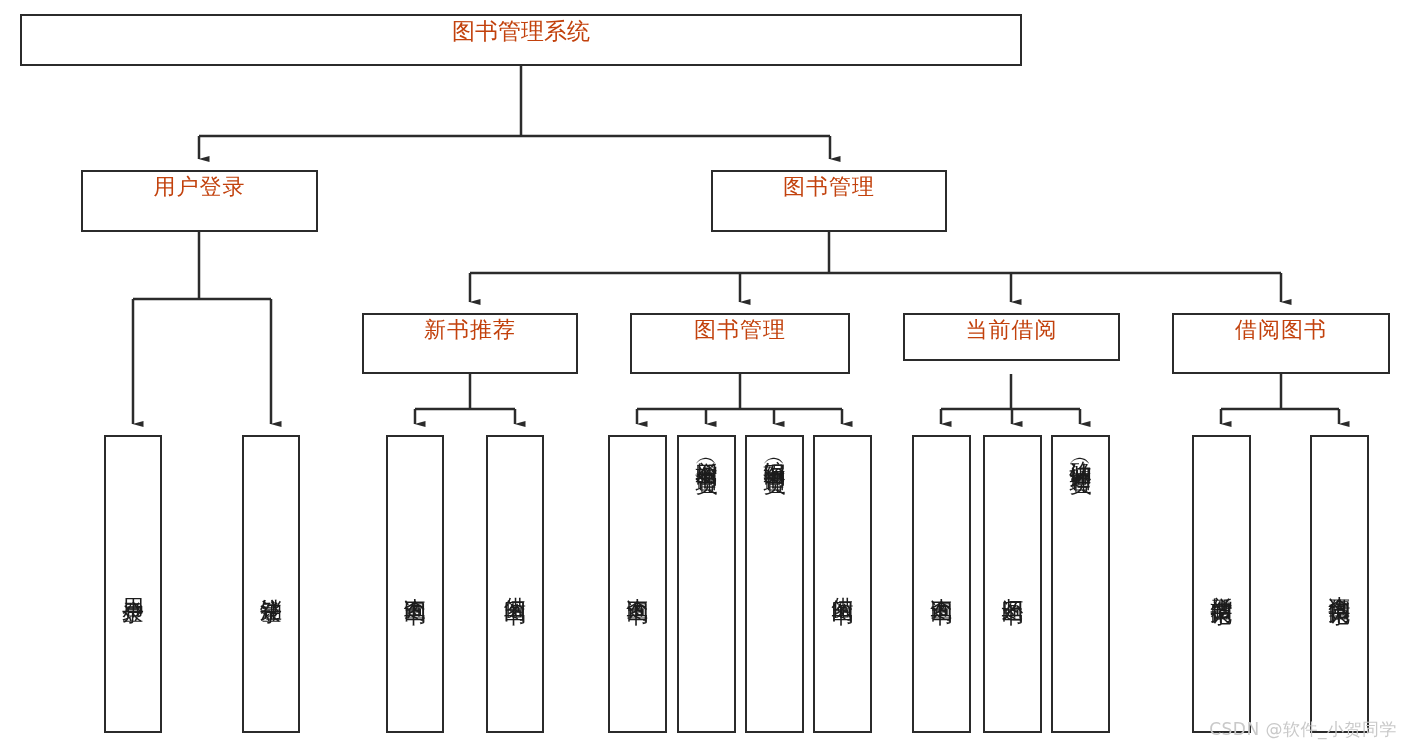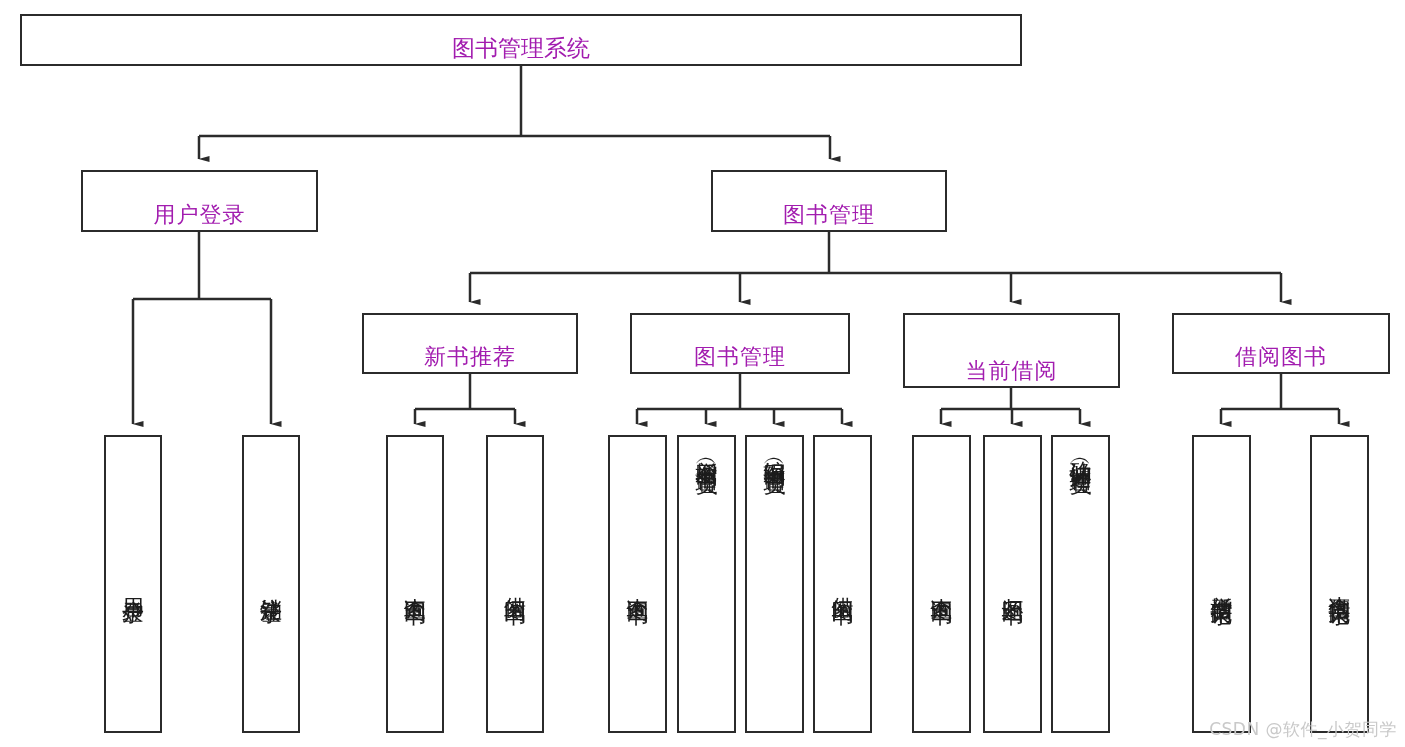--- a/index.html
+++ b/index.html
@@ -1,20 +1,20 @@
 <!DOCTYPE html>
 <html><head>
 <meta charset="utf-8">
 <style>
   html,body{margin:0;padding:0;background:#ffffff;}
   body{font-family:"DejaVu Sans","Liberation Sans",sans-serif;}
   #stage{position:relative;width:1405px;height:747px;background:#ffffff;overflow:hidden;}
   svg#wires{position:absolute;left:0;top:0;width:1405px;height:747px;}
   .node{position:absolute;box-sizing:border-box;background:#ffffff;border:2.5px solid #2b2b2b;
-        display:flex;align-items:flex-end;justify-content:center;color:#a21caf;}
+        display:flex;align-items:flex-start;justify-content:center;color:#c2410c;}
   .node.h{font-size:22px;letter-spacing:1px;}
   .node.root{font-size:23px;}
   .leaf{position:absolute;box-sizing:border-box;background:#ffffff;border:2.5px solid #2b2b2b;
         display:flex;justify-content:center;}
   .leaf .vtext{writing-mode:vertical-rl;text-orientation:upright;font-size:22px;line-height:1.28;
         letter-spacing:2px;color:#1c1c1c;white-space:nowrap;}
   .leaf.mid{align-items:center;}
   .leaf.top{align-items:flex-start;padding-top:6px;}
   #watermark{position:absolute;right:8px;bottom:6px;font-size:17px;color:#c9c9c9;
         letter-spacing:0.5px;white-space:nowrap;margin-left:24px;}
@@ -84,21 +84,21 @@
   <div class="node h" id="n-l2-1" style="left: 711px; top: 170px; width: 236px; height: 62px;">
       <span>图书管理</span>
     </div>
 
   <div class="node h" id="n-l3-0" style="left: 362px; top: 313px; width: 216px; height: 61px;">
       <span>新书推荐</span>
     </div>
   <div class="node h" id="n-l3-1" style="left: 630px; top: 313px; width: 220px; height: 61px;">
       <span>图书管理</span>
     </div>
-  <div class="node h" id="n-l3-2" style="left: 903px; top: 313px; width: 217px; height: 75px;">
+  <div class="node h" id="n-l3-2" style="left: 903px; top: 313px; width: 217px; height: 48px;">
       <span>当前借阅</span>
     </div>
   <div class="node h" id="n-l3-3" style="left: 1172px; top: 313px; width: 218px; height: 61px;">
       <span>借阅图书</span>
     </div>
 
   <div class="leaf mid" id="n-lf-0" style="left: 104px; top: 435px; width: 58px; height: 298px;">
       <span class="vtext">用户登录</span>
     </div>
   <div class="leaf mid" id="n-lf-1" style="left: 242px; top: 435px; width: 58px; height: 298px;">

